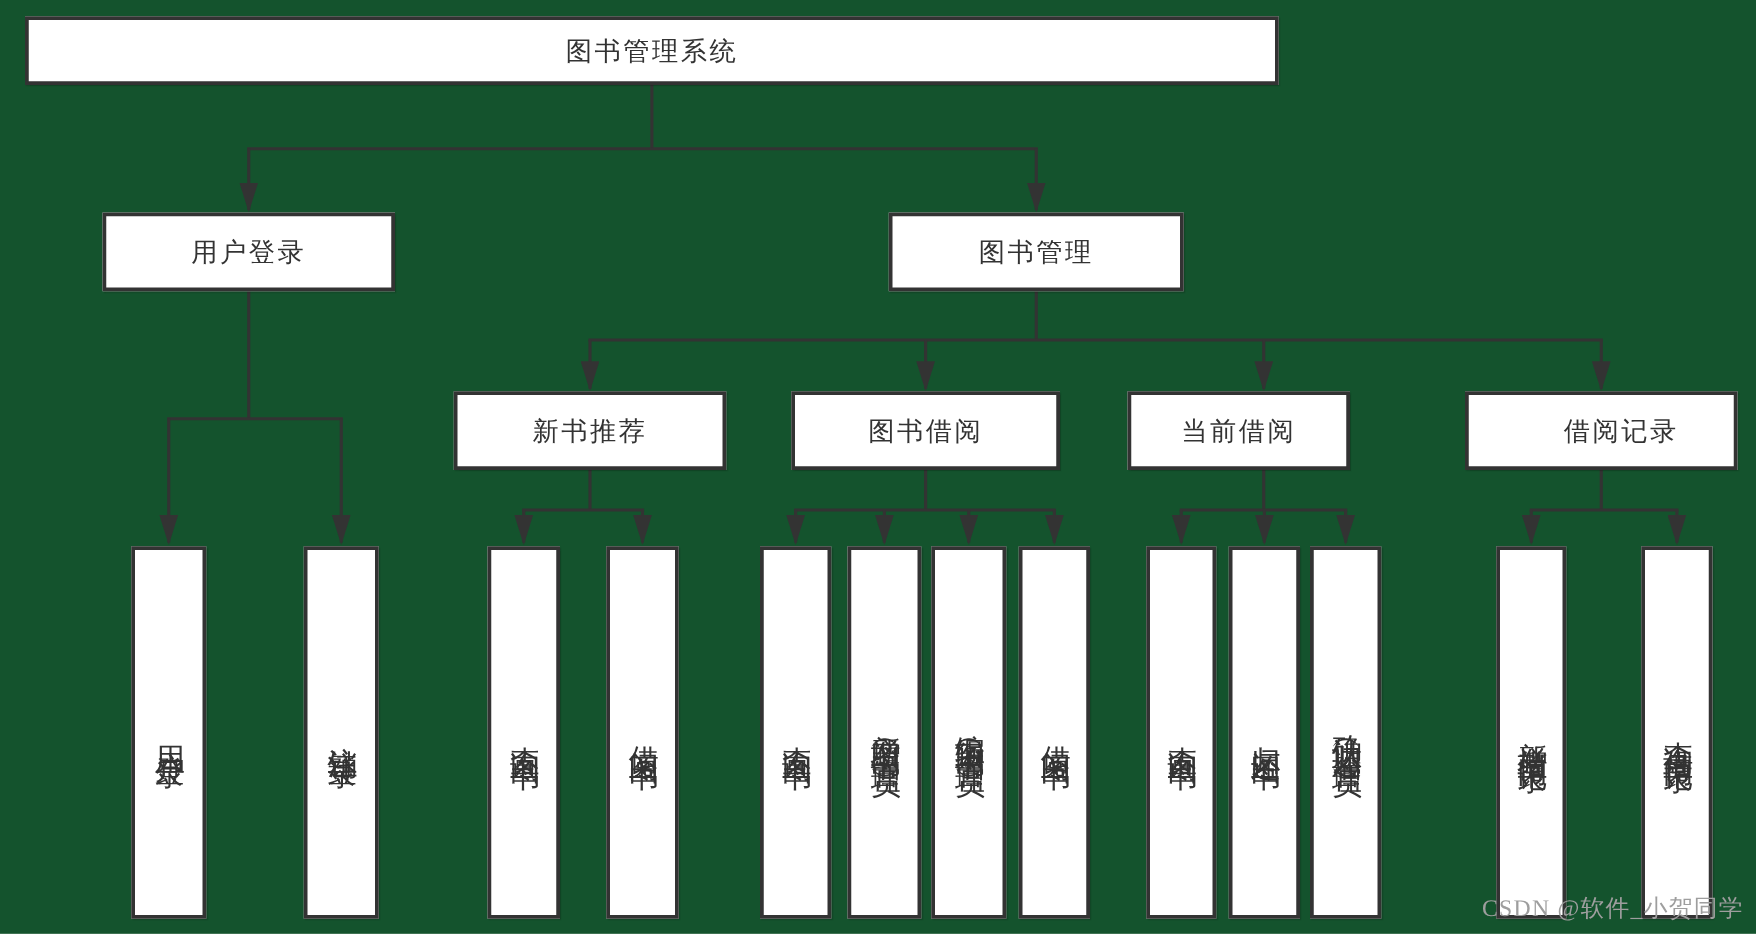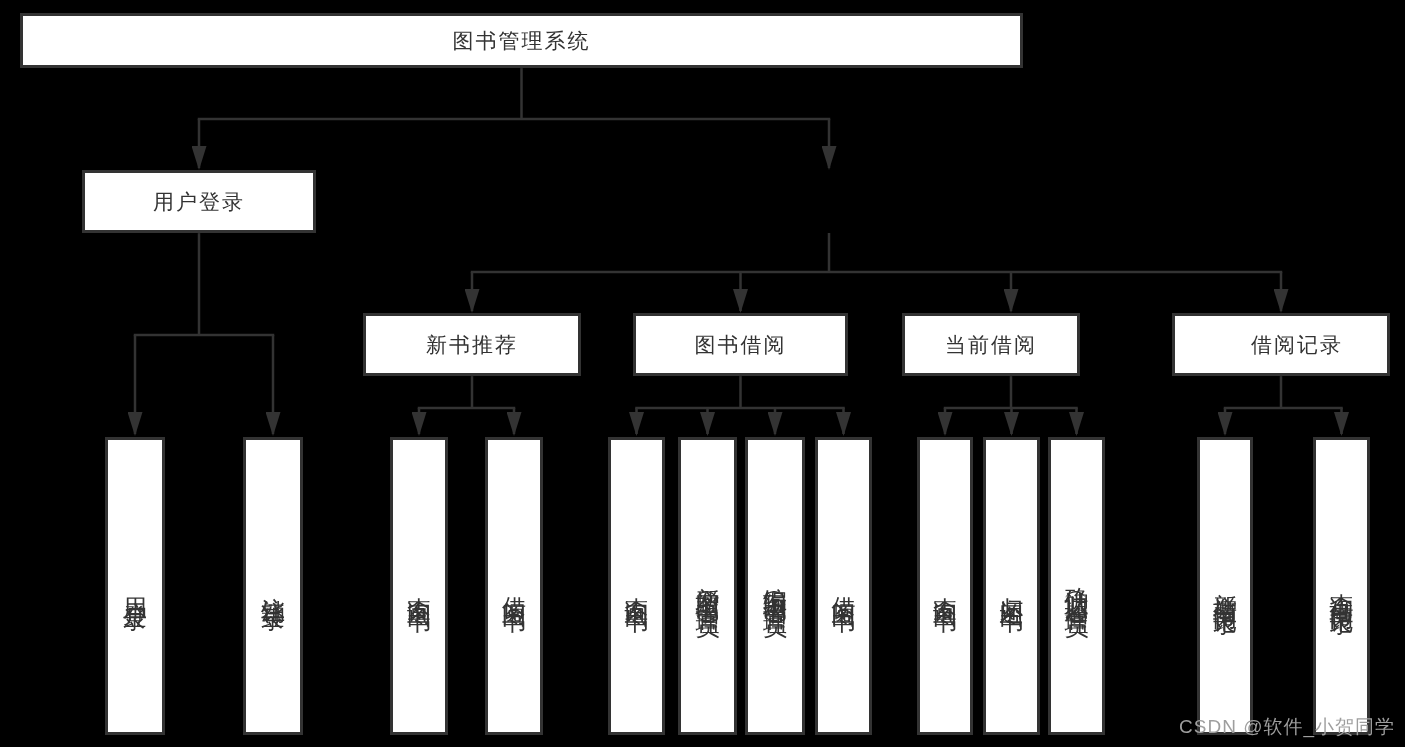--- a/index.html
+++ b/index.html
@@ -4,22 +4,23 @@
 <style>
   html, body { margin: 0; padding: 0; }
   body {
     font-family: "Liberation Sans", sans-serif;
     background: #ffffff;
   }
   .stage {
     position: relative;
     width: 1405px;
     height: 747px;
-    background: #000000;
+    background: #14532d;
     overflow: hidden;
+    font-family: Liberation Serif, serif;
   }
   .connectors {
     position: absolute;
     left: 0; top: 0;
     width: 1405px; height: 747px;
   }
   .box {
     position: absolute;
     box-sizing: border-box;
     border: 3px solid #333333;
@@ -117,20 +118,23 @@
     </g>
   </svg>
 
   <div class="box root hnode">
     <span>图书管理系统</span>
   </div>
 
   <div class="box lvl2 hnode" style="left:82px;width:234px;">
     <span>用户登录</span>
   </div>
+  <div class="box lvl2 hnode" style="left:711px;width:236px;">
+    <span>图书管理</span>
+  </div>
 
   <div class="box lvl3 hnode" style="left:633px;width:215px;">
     <span>图书借阅</span>
   </div>
   <div class="box lvl3 hnode" style="left:363px;width:218px;">
     <span>新书推荐</span>
   </div>
   <div class="box lvl3 hnode" style="left:902px;width:178px;">
     <span>当前借阅</span>
   </div>

